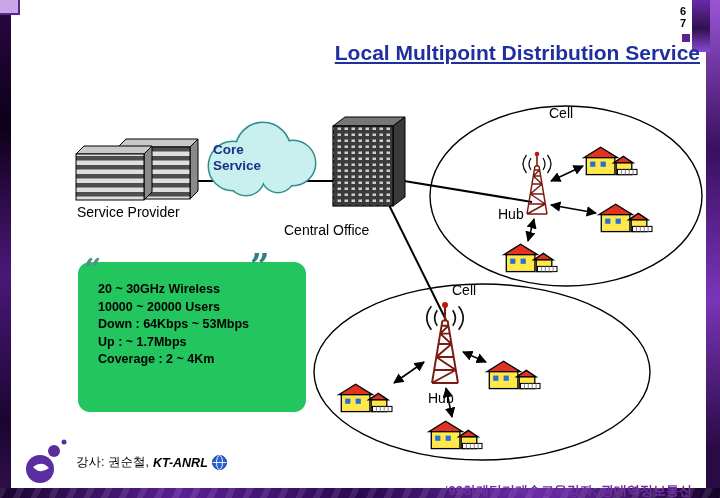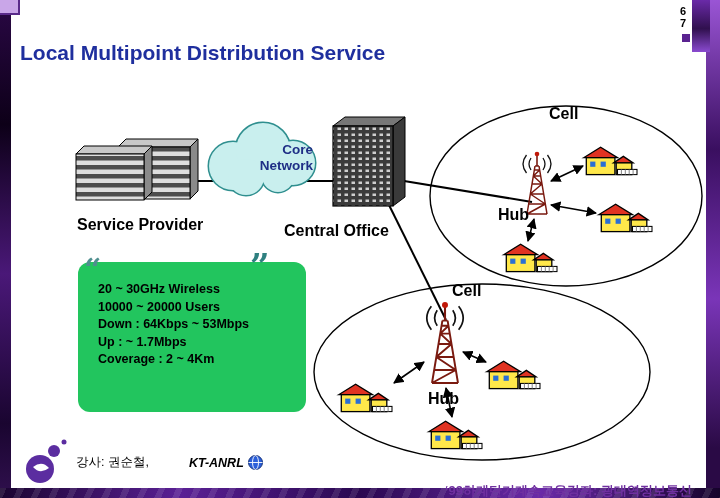--- a/index.html
+++ b/index.html
@@ -31,26 +31,26 @@
     background:linear-gradient(180deg,#6a2aa8,#30104e 55%,#8a4ad0);
   }
   .corner-tr-sq{
     position:absolute;right:30px;top:34px;width:8px;height:8px;background:#5a2390;
   }
   .page-numbers{
     position:absolute;right:34px;top:5px;text-align:right;
     font-size:11px;font-weight:bold;color:#000;line-height:12px;
   }
   .title{
-    position:absolute;left:20px;right:20px;top:41px;text-align:left;
-    font-size:21px;font-weight:bold;color:#1f2f9e;
-  }
-  .label{position:absolute;font-weight:bold;font-size:16px;color:#000;white-space:nowrap;}
+    position:absolute;left:20px;right:20px;top:41px;text-align:right;
+    font-size:21px;font-weight:bold;color:#1f2f9e;text-decoration:underline;
+  }
+  .label{position:absolute;font-weight:normal;font-size:14px;color:#000;white-space:nowrap;}
   .core-label{
-    position:absolute;left:213px;top:142px;width:100px;text-align:right;
+    position:absolute;left:213px;top:142px;width:100px;text-align:left;
     font-weight:bold;font-size:13.5px;color:#1f2e86;line-height:16px;
   }
   .diagram-svg{position:absolute;left:0;top:0;}
   .callout{
     position:absolute;left:78px;top:262px;width:228px;height:150px;
     background:#22c55e;border-radius:12px;
   }
   .callout-text{
     position:absolute;left:20px;top:19px;
     font-size:12.5px;font-weight:bold;color:#000;line-height:17.5px;white-space:nowrap;
@@ -58,21 +58,21 @@
   .quote{
     position:absolute;font-family:"DejaVu Serif",serif;font-weight:bold;
     color:#4f8f8f;
   }
   .quote-open{left:84px;top:252px;font-size:30px;}
   .quote-close{left:250px;top:246px;font-size:34px;color:#2f8080;}
   .footer-left{
     position:absolute;left:76px;top:454px;font-size:12.5px;color:#000;
     display:flex;align-items:center;gap:4px;white-space:nowrap;
   }
-  .footer-left .org{font-weight:bold;font-style:italic;margin-left:36px;}
+  .footer-left .org{font-weight:bold;font-style:italic;}
   .footer-right{
     position:absolute;right:28px;top:454px;font-size:13px;font-weight:bold;color:#7030a0;
     white-space:nowrap;
     margin-top:28px;
   }
   .logo{position:absolute;left:22px;top:437px;}
 </style>
 </head>
 <body>
 
@@ -178,25 +178,25 @@
   <div class="corner-tr-deco"></div>
   <div class="corner-tr-sq"></div>
 
   <div class="page-numbers">
     <div>6</div>
     <div>7</div>
   </div>
 
   <div class="title">Local Multipoint Distribution Service</div>
 
-  <div class="label" style="left:77px;top:216px;">Service Provider</div>
+  <div class="label" style="left:77px;top:204px;">Service Provider</div>
   <div class="label" style="left:284px;top:222px;">Central Office</div>
   <div class="core-label">
     <div>Core</div>
-    <div>Network</div>
+    <div>Service</div>
   </div>
   <div class="label" style="left:549px;top:105px;">Cell</div>
   <div class="label" style="left:498px;top:206px;">Hub</div>
   <div class="label" style="left:452px;top:282px;">Cell</div>
   <div class="label" style="left:428px;top:390px;">Hub</div>
 
   <div class="callout">
     <div class="callout-text">
       <div>20 ~ 30GHz Wireless</div>
       <div>10000 ~ 20000 Users</div>

